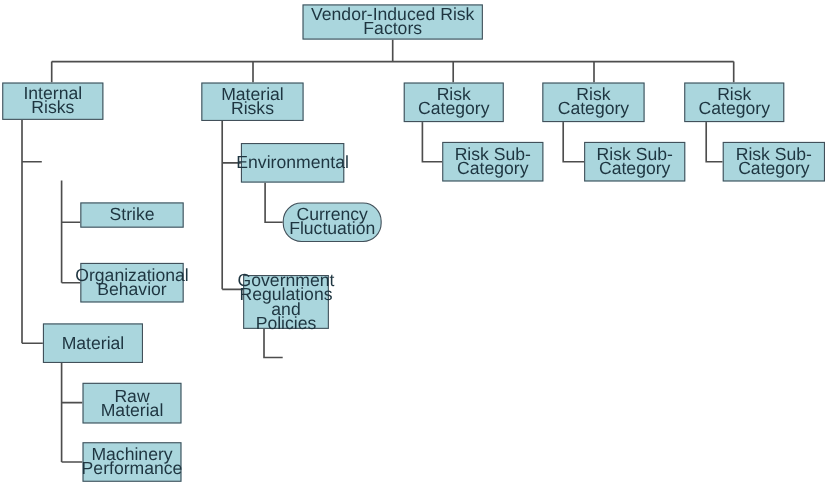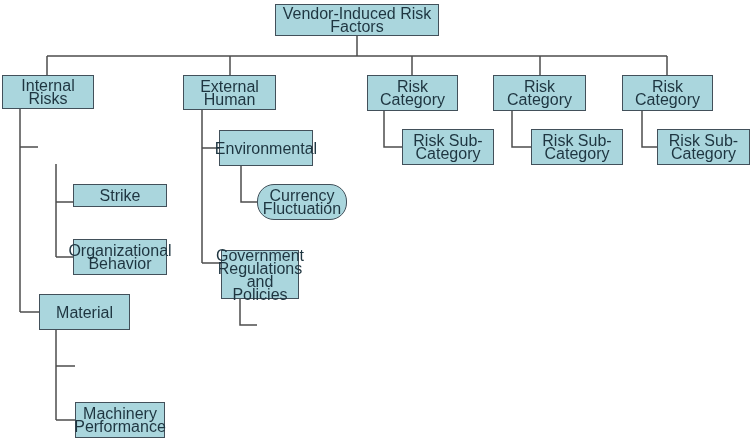--- a/index.html
+++ b/index.html
@@ -86,28 +86,31 @@
 
   <div class="node" style="left:73px; top:239px; width:94px; height:36px;">
     <span class="label">Organizational
 Behavior</span>
   </div>
 
   <div class="node" style="left:39px; top:294px; width:91px; height:36px;">
     <span class="label">Material</span>
   </div>
 
+  <div class="node" style="left:75px; top:348px; width:90px; height:37px;">
+    <span class="label">Raw Material</span>
+  </div>
 
   <div class="node" style="left:75px; top:402px; width:90px; height:36px;">
     <span class="label">Machinery
 Performance</span>
   </div>
 
   <div class="node" style="left:183px; top:75px; width:93px; height:35px;">
-    <span class="label">External Human</span>
+    <span class="label">Material Risks</span>
   </div>
 
   <div class="node" style="left:219px; top:130px; width:94px; height:36px;">
     <span class="label">Environmental</span>
   </div>
 
   <div class="node" style="left:257px; top:184px; width:90px; height:36px;border-radius:17px;">
     <span class="label">Currency
 Fluctuation</span>
   </div>

